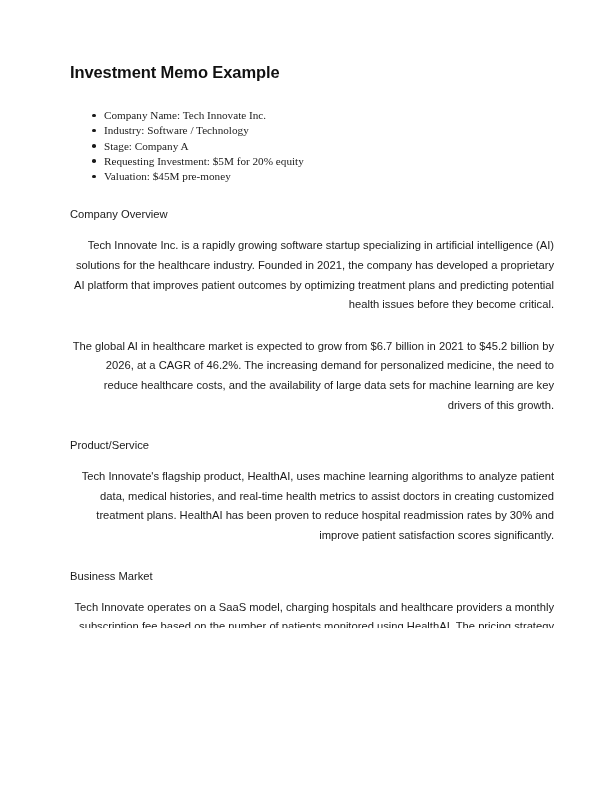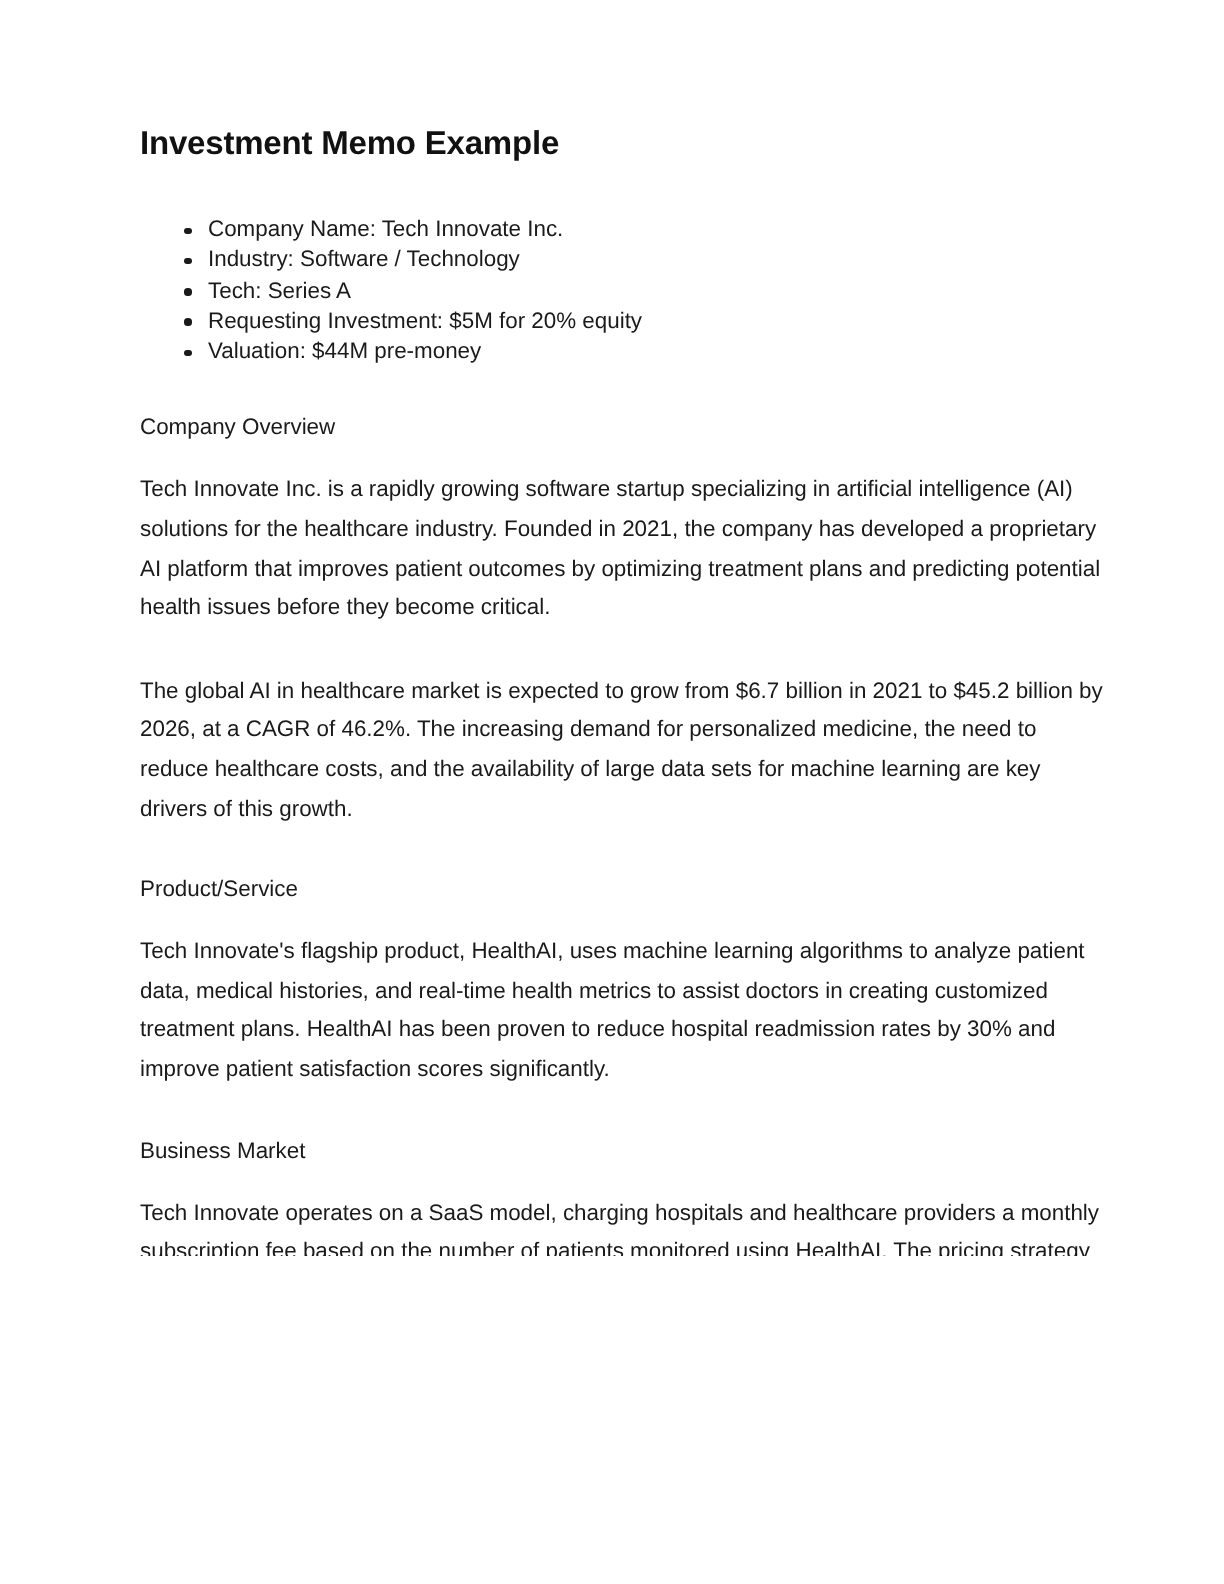--- a/index.html
+++ b/index.html
@@ -40,26 +40,27 @@
     line-height: 16px;
     color: #1a1a1a;
     margin: 0 0 14px 0;
   }
   .body-par {
     font-size: 11.2px;
     font-weight: normal;
     line-height: 19.6px;
     color: #1a1a1a;
     margin: 0 0 22px 0;
-    text-align: left;
+    text-align: right;
   }
   ul.bullets {
     list-style: none;
     margin: 0 0 22px 0;
     padding: 0;
+    font-family: Liberation Serif, serif;
   }
   ul.bullets li {
     position: relative;
     font-size: 11.2px;
     line-height: 15.3px;
     color: #1a1a1a;
     padding-left: 34px;
     margin: 0;
   }
   ul.bullets li .bullet-dot {
@@ -88,29 +89,29 @@
         <li>
           <span class="bullet-dot"></span>
           <span class="li-text">Company Name: Tech Innovate Inc.</span>
         </li>
         <li>
           <span class="bullet-dot"></span>
           <span class="li-text">Industry: Software / Technology</span>
         </li>
         <li>
           <span class="bullet-dot"></span>
-          <span class="li-text">Tech: Series A</span>
+          <span class="li-text">Stage: Company A</span>
         </li>
         <li>
           <span class="bullet-dot"></span>
           <span class="li-text">Requesting Investment: $5M for 20% equity</span>
         </li>
         <li>
           <span class="bullet-dot"></span>
-          <span class="li-text">Valuation: $44M pre-money</span>
+          <span class="li-text">Valuation: $45M pre-money</span>
         </li>
       </ul>
     </div>
 
     <div class="section">
       <div class="section-heading">Company Overview</div>
       <p class="body-par">Tech Innovate Inc. is a rapidly growing software startup specializing in artificial intelligence (AI) solutions for the healthcare industry. Founded in 2021, the company has developed a proprietary AI platform that improves patient outcomes by optimizing treatment plans and predicting potential health issues before they become critical.</p>
     </div>
 
     <div class="section">

